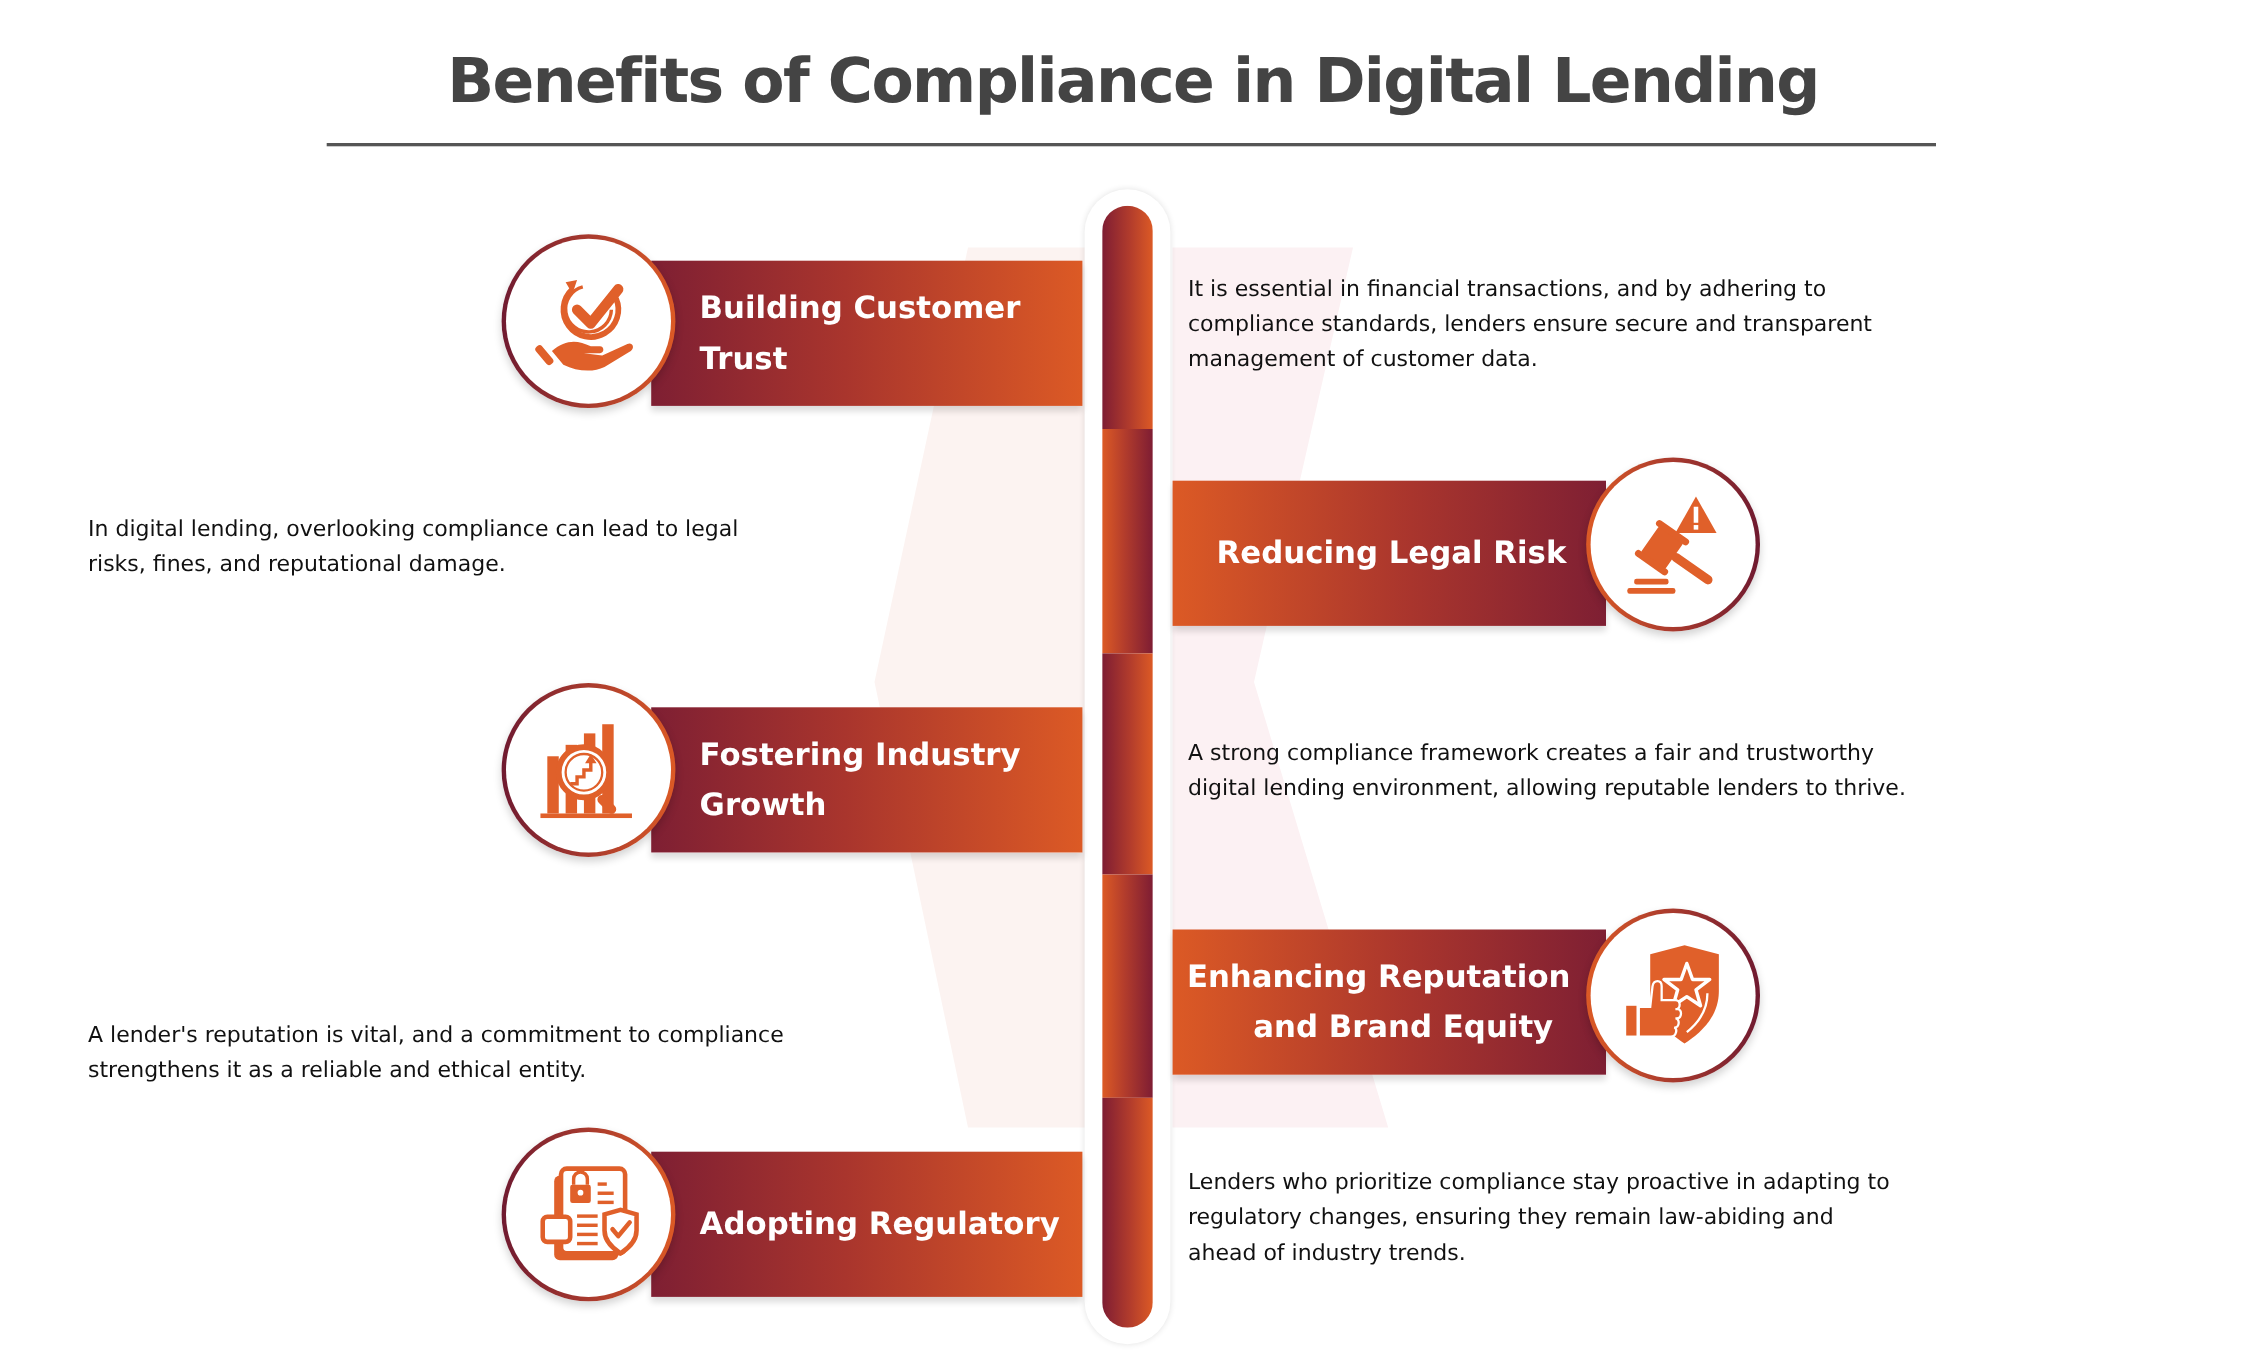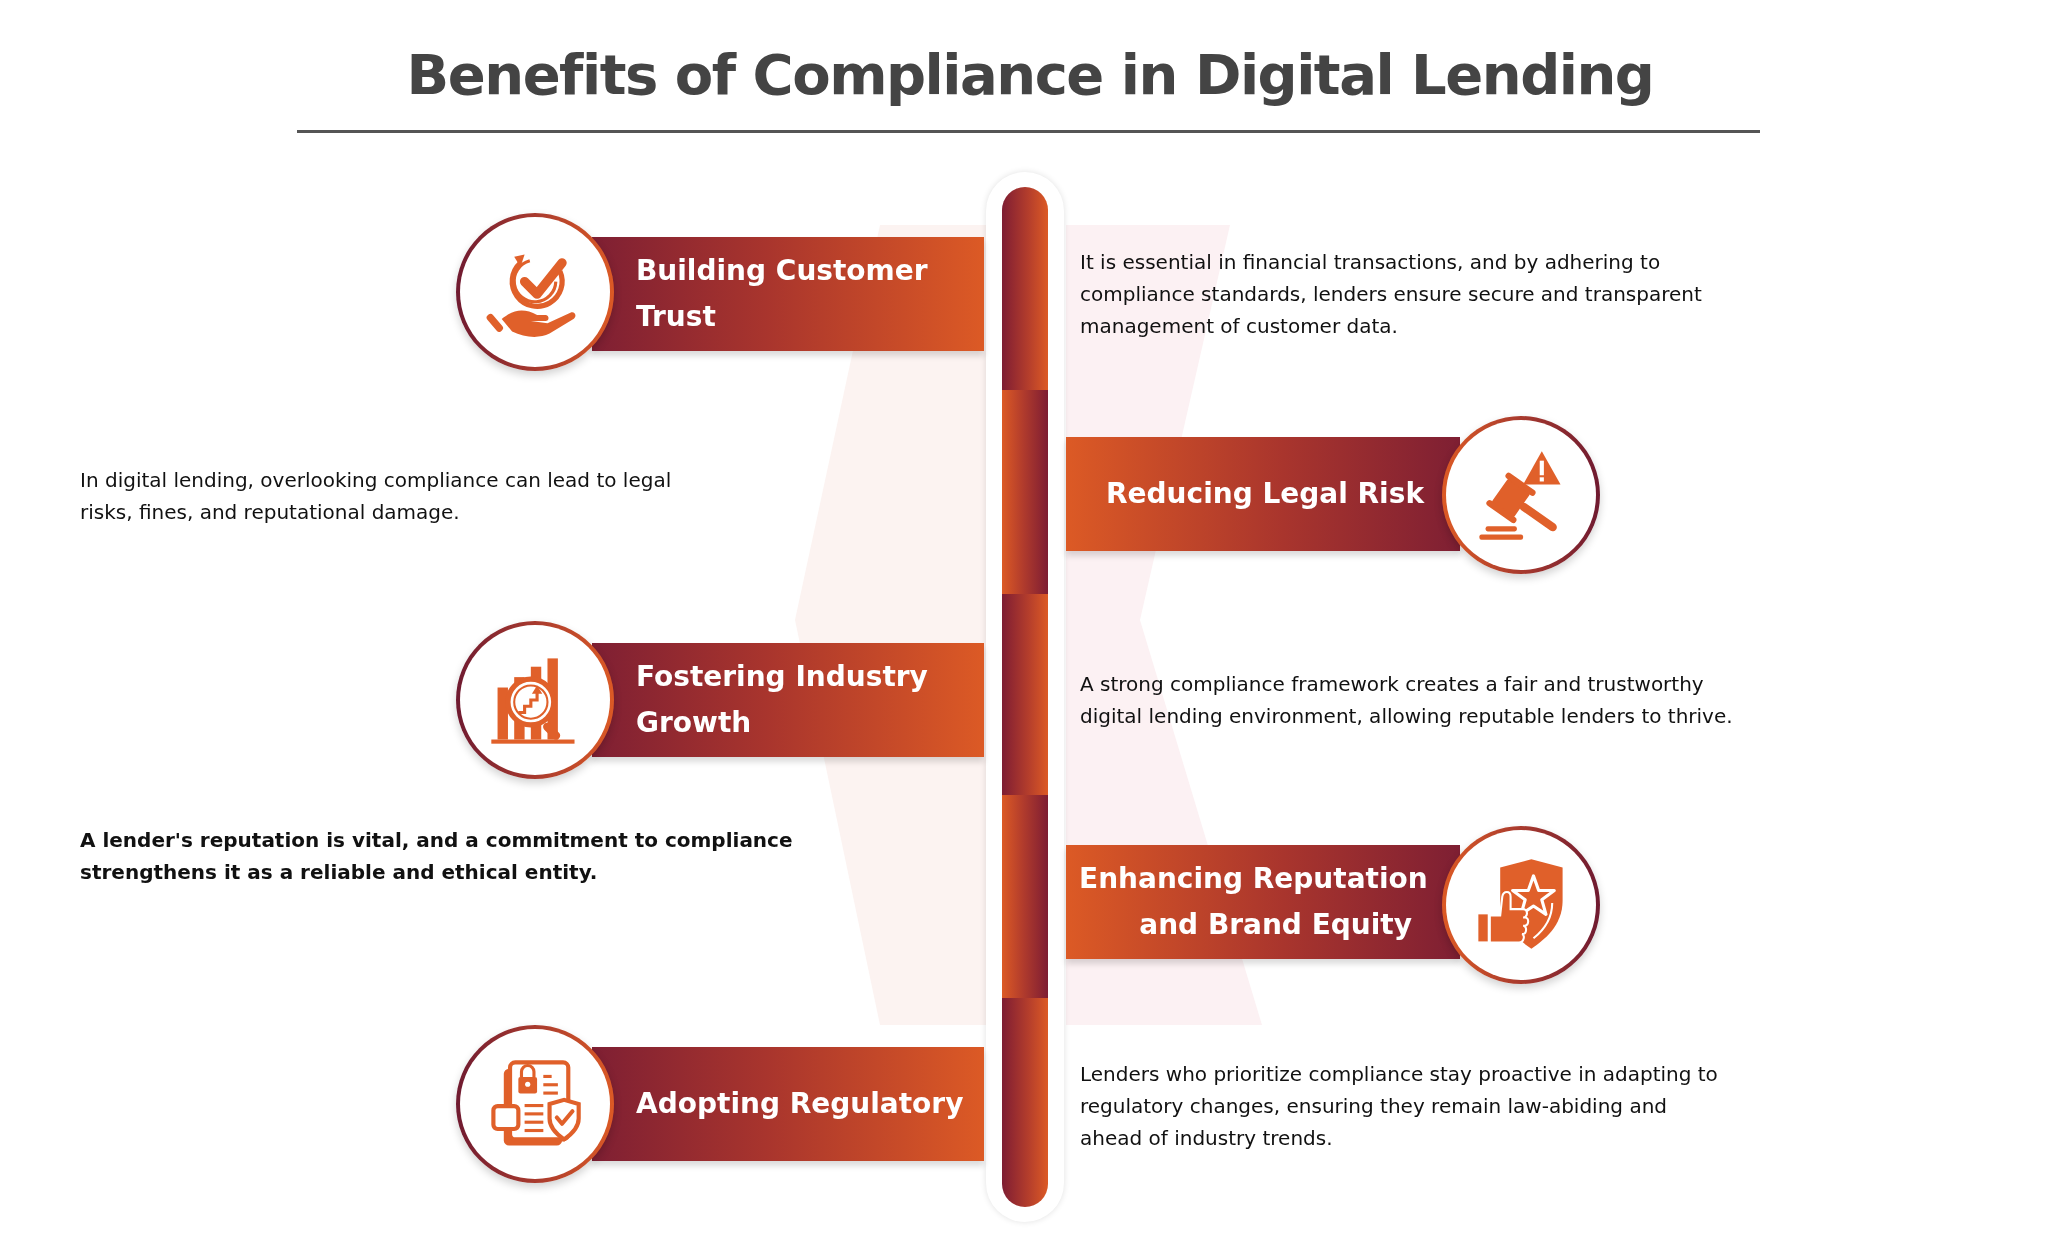--- a/index.html
+++ b/index.html
@@ -7,21 +7,21 @@
   .watermark { position:absolute; left:0; top:0; width:2048px; height:1244px; pointer-events:none; }
   .title { position:absolute; left:0; width:2060px; top:42px; text-align:center; font-family:"DejaVu Sans", sans-serif; font-weight:bold; font-size:56px; letter-spacing:-1.5px; color:#444444; }
   .title-rule { position:absolute; left:297px; top:130px; width:1463px; height:3px; background:#555555; }
 
   .spine-outer { position:absolute; left:986px; top:172px; width:78px; height:1050px; border-radius:39px; background:#ffffff; box-shadow:0 0 6px rgba(0,0,0,0.12); }
   .spine-inner { position:absolute; left:1002px; top:187px; width:46px; height:1020px; border-radius:23px; overflow:hidden; }
   .seg { position:absolute; left:0; width:46px; }
   .seg.a { background:linear-gradient(90deg, #7e1d33 0%, #b23c2c 55%, #dc5a25 100%); }
   .seg.b { background:linear-gradient(90deg, #dc5a25 0%, #b23c2c 45%, #7e1d33 100%); }
 
-  .bar { position:absolute; height:114px; box-shadow:0 5px 6px rgba(0,0,0,0.14); display:flex; flex-direction:column; justify-content:center; color:#ffffff; font-weight:bold; font-size:28px; line-height:46px; }
+  .bar { position:absolute; height:132px; box-shadow:0 5px 6px rgba(0,0,0,0.14); display:flex; flex-direction:column; justify-content:center; color:#ffffff; font-weight:bold; font-size:28px; line-height:46px; }
   .bar.left { left:592px; width:392px; background:linear-gradient(90deg, #7e1f33 0%, #a9352d 45%, #dc5a25 100%); padding-left:44px; box-sizing:border-box; text-align:left; }
   .bar.right { left:1066px; width:394px; background:linear-gradient(90deg, #dc5a25 0%, #a9352d 55%, #7e1f33 100%); padding-right:48px; box-sizing:border-box; text-align:right; }
 
   .circle { position:absolute; width:158px; height:158px; border-radius:50%; box-sizing:border-box; padding:4px; box-shadow:0 4px 8px rgba(0,0,0,0.18); }
   .circle.left { background:linear-gradient(90deg, #6f1a30 0%, #a83a2e 50%, #dc5a25 100%); }
   .circle.right { background:linear-gradient(90deg, #dc5a25 0%, #a83a2e 50%, #6f1a30 100%); }
   .circle .inner { width:100%; height:100%; border-radius:50%; background:#ffffff; display:flex; align-items:center; justify-content:center; }
   .circle svg { width:104px; height:104px; }
 
   .desc { position:absolute; font-size:20px; line-height:32px; color:#111111; }
@@ -136,21 +136,21 @@
     <div class="inner">
       <svg viewBox="0 0 100 100">
         <path d="M30 14 L60 6 L90 14 L90 46 C90 70 72 84 60 92 C48 84 30 70 30 46 Z" fill="#e0602a"></path>
         <path d="M80 48 C80 64 72 74 62 82" fill="none" stroke="#ffffff" stroke-width="2"></path>
         <polygon points="62,22 67,36 82,36 70,45 74,59 62,51 50,59 54,45 42,36 57,36" fill="none" stroke="#ffffff" stroke-width="3" stroke-linejoin="round"></polygon>
         <rect x="8" y="58" width="11" height="28" fill="#e0602a" stroke="#ffffff" stroke-width="2"></rect>
         <path d="M20 60 L30 60 L32 42 C33 36 40 36 40 42 L40 54 L52 54 C57 54 57 62 52 62 L54 62 C58 62 58 70 53 70 L52 70 C56 70 56 78 51 78 C54 79 53 86 48 86 L20 86 Z" fill="#e0602a" stroke="#ffffff" stroke-width="2"></path>
       </svg>
     </div>
   </div>
-  <div class="desc left" style="top:824px;font-weight:bold;">
+  <div class="desc left" style="top:924px;">
     <span class="line">A lender's reputation is vital, and a commitment to compliance</span>
     <span class="line">strengthens it as a reliable and ethical entity.</span>
   </div>
 </div>
 
 <div>
   <div class="bar left" style="top:1047px;">
     <span class="line">Adopting Regulatory</span>
   </div>
   <div class="circle left" style="left:456px;top:1025px;">

